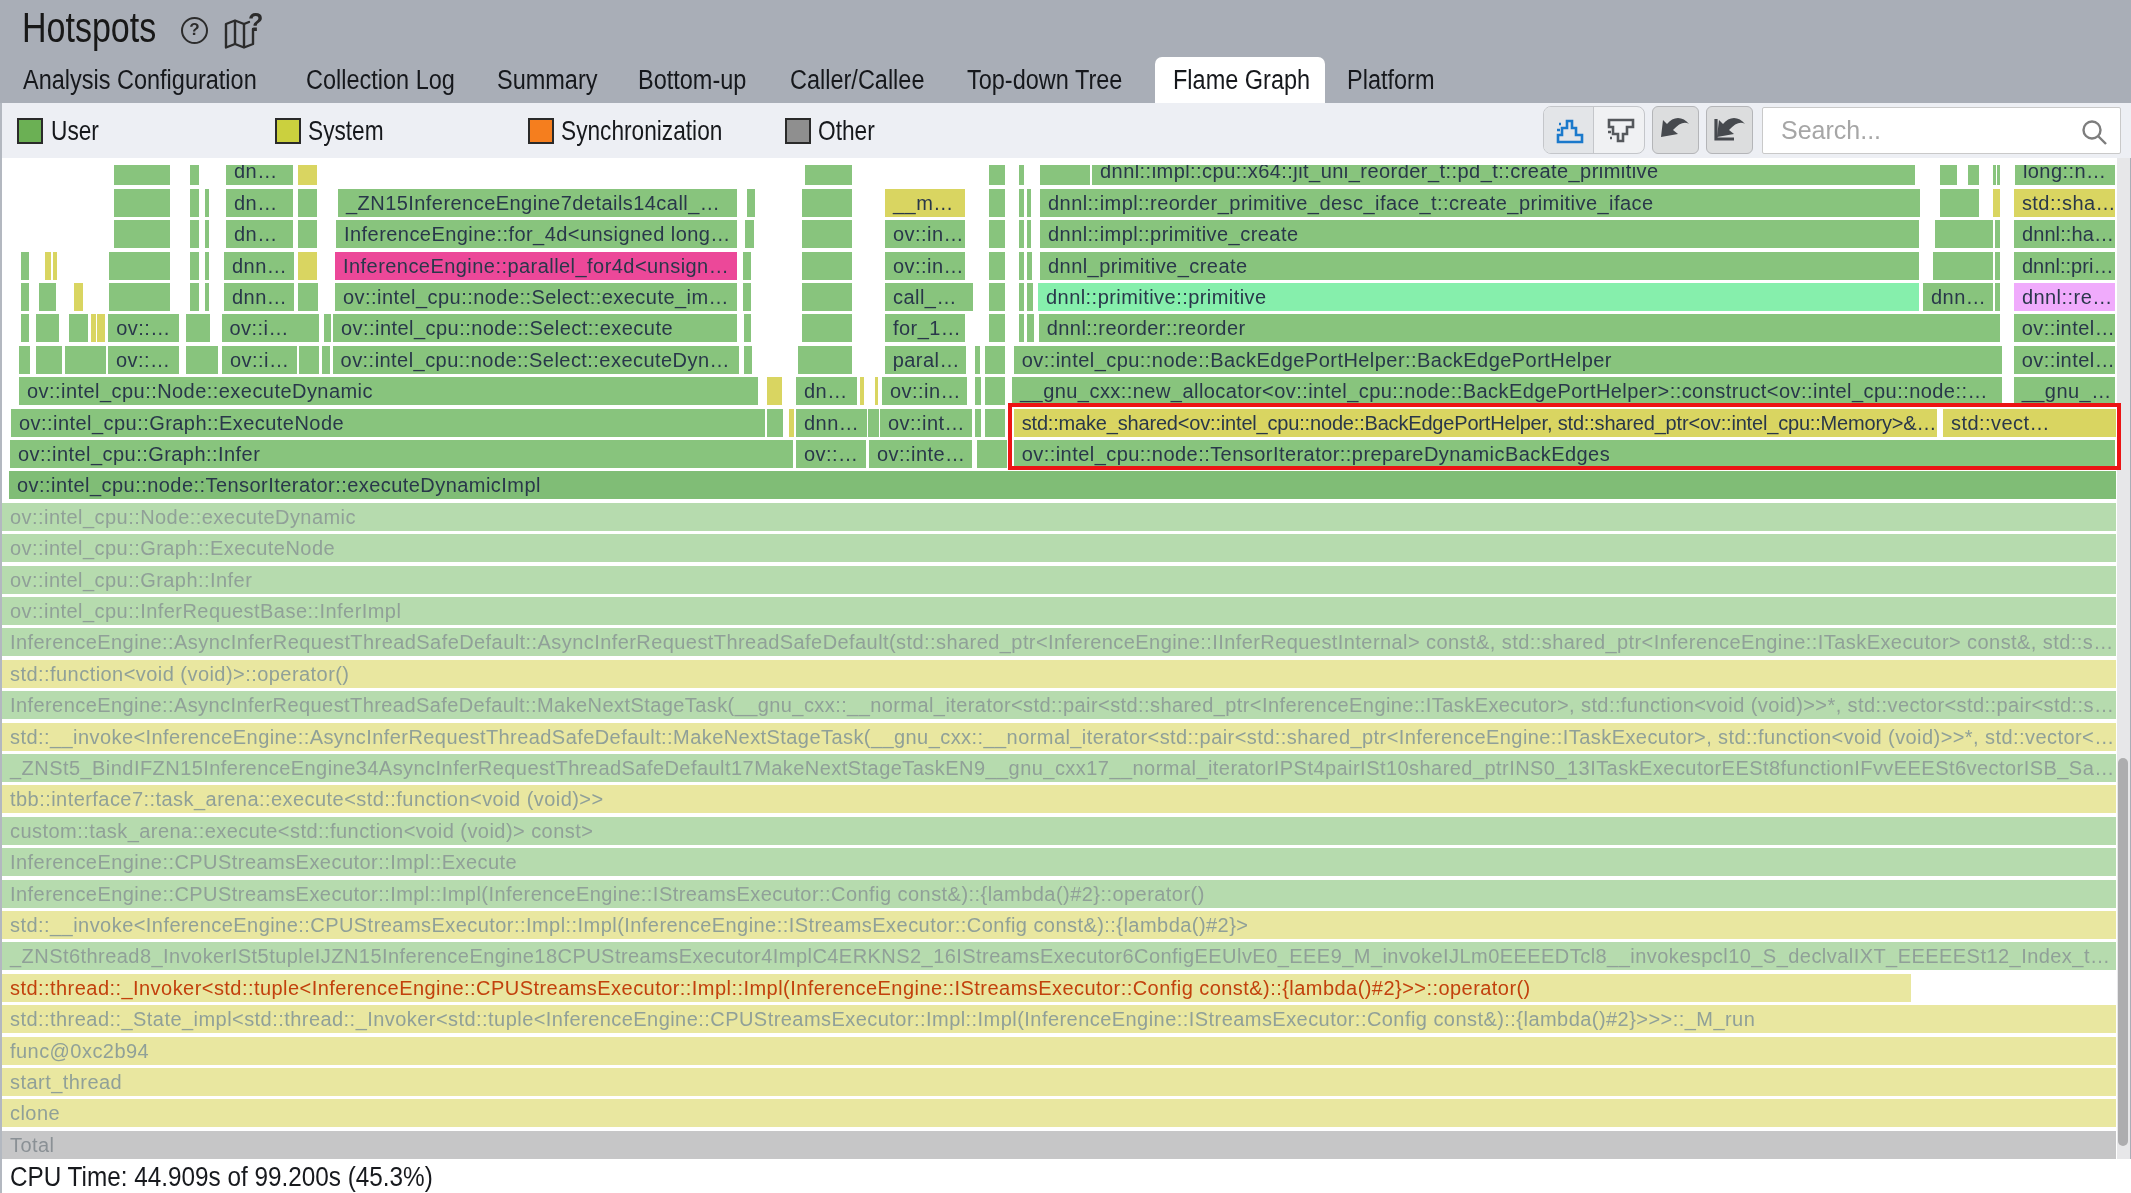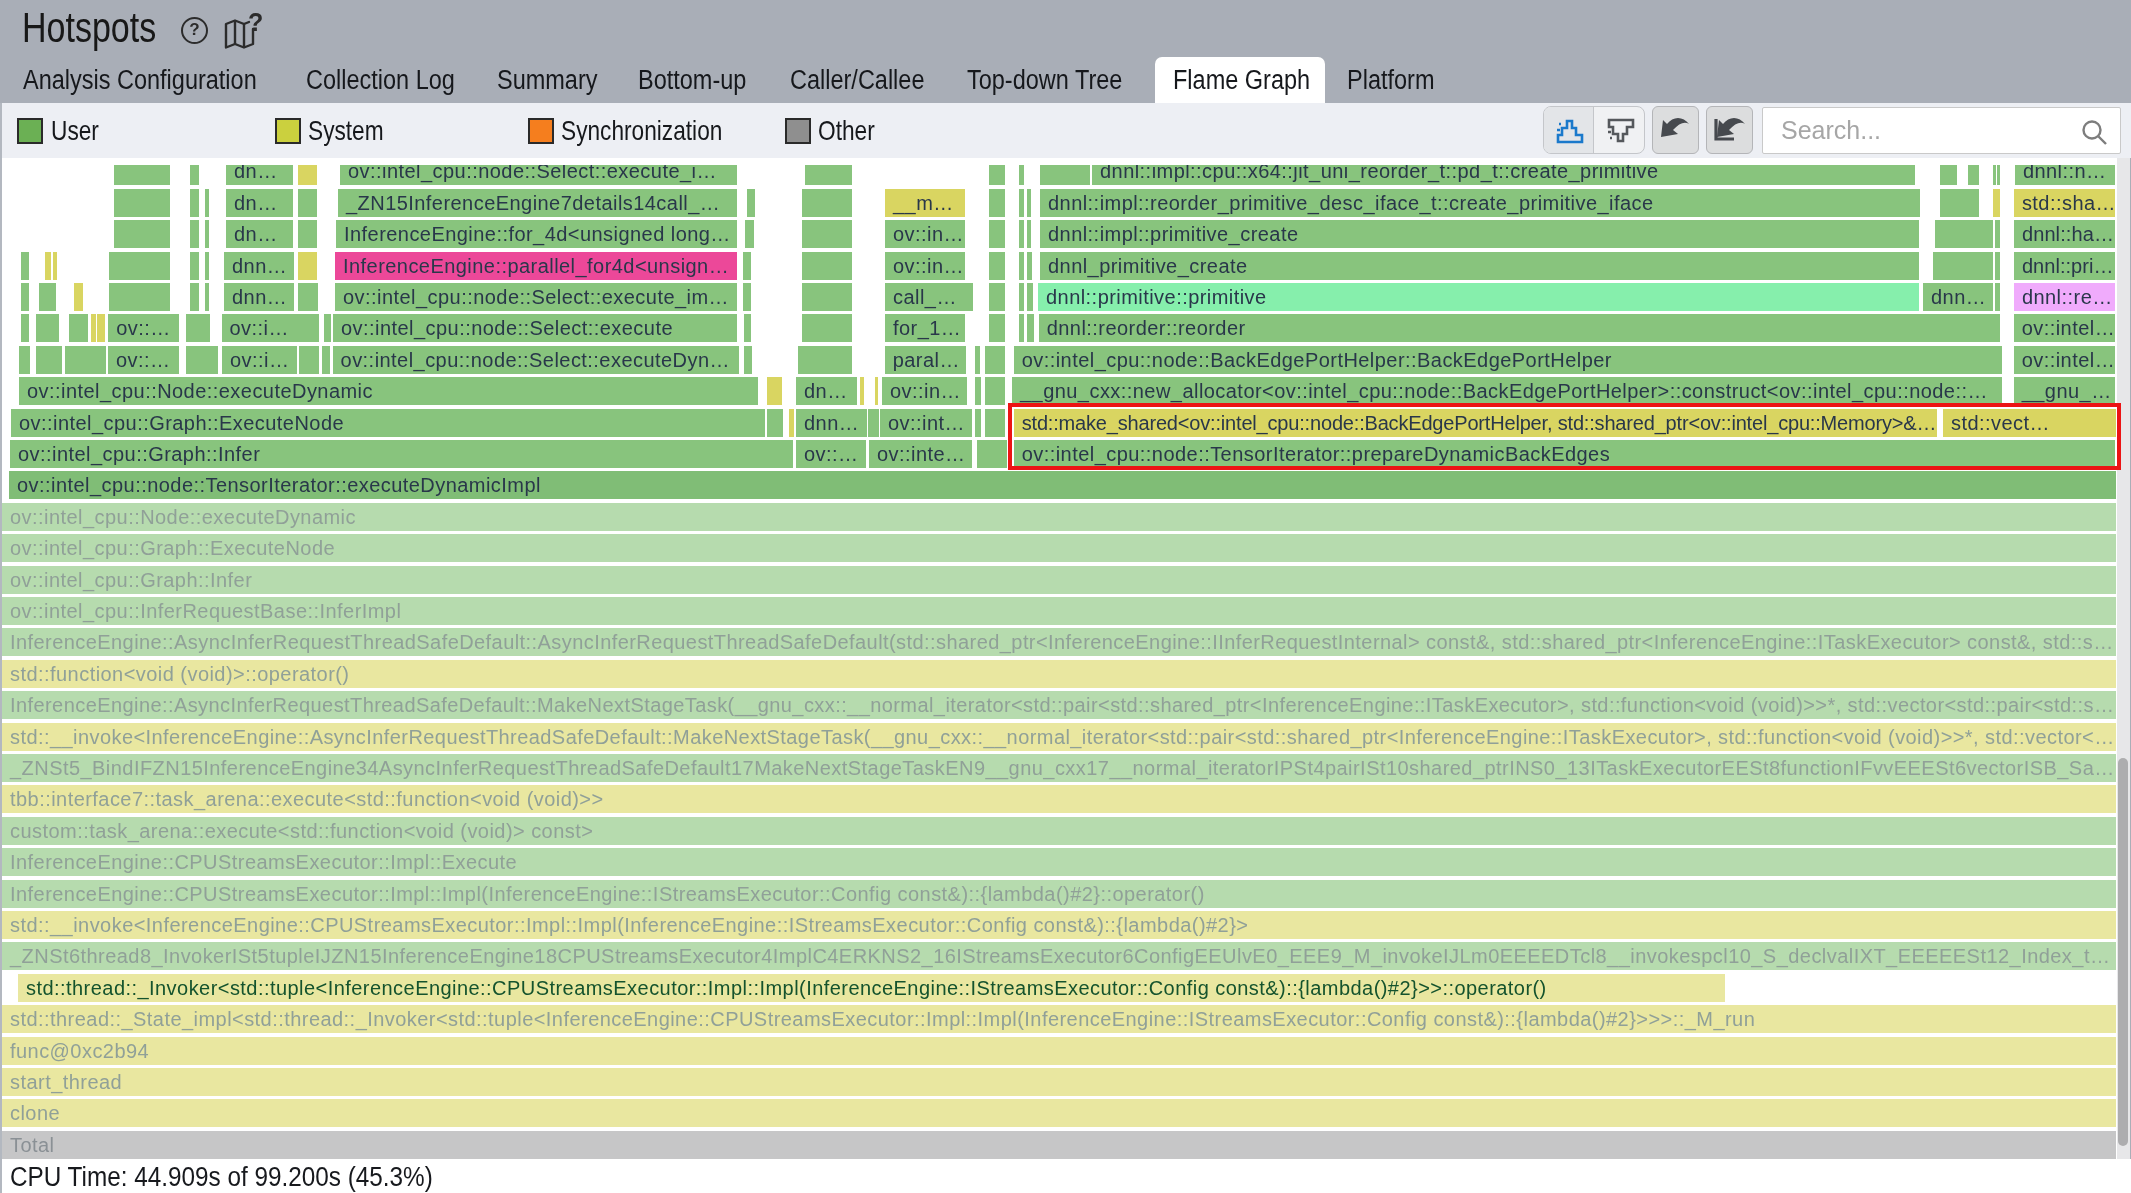--- a/index.html
+++ b/index.html
@@ -106,31 +106,30 @@
   </div>
 </div>
 
 <div class="flame-panel">
   <div class="flame-viewport" id="flameviewport">
       <div class="frow" style="top: -7.2px;">
         <div class="fbar" style="left: 112px; width: 56px; background: rgb(136, 196, 125);"></div>
         <div class="fbar nopad" style="left: 188px; width: 9px; background: rgb(136, 196, 125);"></div>
         <div class="fbar" style="left: 224px; width: 67px; background: rgb(136, 196, 125);">dn…</div>
         <div class="fbar nopad" style="left: 296px; width: 19px; background: rgb(217, 213, 97);"></div>
-        <div class="fbar" style="left: 338px; width: 397px; background: rgb(136, 196, 125);">ov::intel_cpu::node::Select::execute_i…</div>
         <div class="fbar" style="left: 803px; width: 47px; background: rgb(136, 196, 125);"></div>
         <div class="fbar nopad" style="left: 987px; width: 16px; background: rgb(136, 196, 125);"></div>
         <div class="fbar nopad" style="left: 1017px; width: 5px; background: rgb(136, 196, 125);"></div>
         <div class="fbar" style="left: 1038px; width: 50px; background: rgb(136, 196, 125);"></div>
         <div class="fbar" style="left: 1090px; width: 823px; background: rgb(136, 196, 125);">dnnl::impl::cpu::x64::jit_uni_reorder_t::pd_t::create_primitive</div>
         <div class="fbar nopad" style="left: 1937.6px; width: 17.1px; background: rgb(136, 196, 125);"></div>
         <div class="fbar nopad" style="left: 1966px; width: 10.8px; background: rgb(136, 196, 125);"></div>
         <div class="fbar nopad" style="left: 1991.4px; width: 2.6px; background: rgb(136, 196, 125);"></div>
         <div class="fbar nopad" style="left: 1995.2px; width: 2.5px; background: rgb(136, 196, 125);"></div>
-        <div class="fbar" style="left: 2012.9px; width: 100.6px; background: rgb(136, 196, 125);">dnnl::n…</div>
+        <div class="fbar" style="left: 2012.9px; width: 100.6px; background: rgb(136, 196, 125);">long::n…</div>
       </div>
       <div class="frow" style="top: 24.2px;">
         <div class="fbar" style="left: 112px; width: 56px; background: rgb(136, 196, 125);"></div>
         <div class="fbar nopad" style="left: 188px; width: 9px; background: rgb(136, 196, 125);"></div>
         <div class="fbar nopad" style="left: 203px; width: 4px; background: rgb(136, 196, 125);"></div>
         <div class="fbar" style="left: 224px; width: 67px; background: rgb(136, 196, 125);">dn…</div>
         <div class="fbar nopad" style="left: 296px; width: 19px; background: rgb(136, 196, 125);"></div>
         <div class="fbar" style="left: 336px; width: 399px; background: rgb(136, 196, 125);">_ZN15InferenceEngine7details14call_…</div>
         <div class="fbar nopad" style="left: 745px; width: 8px; background: rgb(136, 196, 125);"></div>
         <div class="fbar" style="left: 800px; width: 50px; background: rgb(136, 196, 125);"></div>
@@ -315,21 +314,21 @@
       <div class="frow" style="top: 715px;">
         <div class="fbar" style="left: 0px; width: 2113.5px; background: rgb(182, 219, 174); color: rgb(144, 160, 152);">InferenceEngine::CPUStreamsExecutor::Impl::Impl(InferenceEngine::IStreamsExecutor::Config const&amp;)::{lambda()#2}::operator()</div>
       </div>
       <div class="frow" style="top: 746.4px;">
         <div class="fbar" style="left: 0px; width: 2113.5px; background: rgb(233, 231, 160); color: rgb(144, 160, 152);">std::__invoke&lt;InferenceEngine::CPUStreamsExecutor::Impl::Impl(InferenceEngine::IStreamsExecutor::Config const&amp;)::{lambda()#2}&gt;</div>
       </div>
       <div class="frow" style="top: 777.8px;">
         <div class="fbar" style="left: 0px; width: 2113.5px; background: rgb(182, 219, 174); color: rgb(144, 160, 152);">_ZNSt6thread8_InvokerISt5tupleIJZN15InferenceEngine18CPUStreamsExecutor4ImplC4ERKNS2_16IStreamsExecutor6ConfigEEUlvE0_EEE9_M_invokeIJLm0EEEEDTcl8__invokespcl10_S_declvalIXT_EEEEESt12_Index_t…</div>
       </div>
       <div class="frow" style="top: 809.2px;">
-        <div class="fbar" style="left: 16px; width: 1707px; background: rgb(233, 231, 160); color: #14532d;">std::thread::_Invoker&lt;std::tuple&lt;InferenceEngine::CPUStreamsExecutor::Impl::Impl(InferenceEngine::IStreamsExecutor::Config const&amp;)::{lambda()#2}&gt;&gt;::operator()</div>
+        <div class="fbar" style="left: 0px; width: 1909px; background: rgb(233, 231, 160); color: #c2410c;">std::thread::_Invoker&lt;std::tuple&lt;InferenceEngine::CPUStreamsExecutor::Impl::Impl(InferenceEngine::IStreamsExecutor::Config const&amp;)::{lambda()#2}&gt;&gt;::operator()</div>
       </div>
       <div class="frow" style="top: 840.6px;">
         <div class="fbar" style="left: 0px; width: 2113.5px; background: rgb(233, 231, 160); color: rgb(144, 160, 152);">std::thread::_State_impl&lt;std::thread::_Invoker&lt;std::tuple&lt;InferenceEngine::CPUStreamsExecutor::Impl::Impl(InferenceEngine::IStreamsExecutor::Config const&amp;)::{lambda()#2}&gt;&gt;&gt;::_M_run</div>
       </div>
       <div class="frow" style="top: 872px;">
         <div class="fbar" style="left: 0px; width: 2113.5px; background: rgb(233, 231, 160); color: rgb(144, 160, 152);">func@0xc2b94</div>
       </div>
       <div class="frow" style="top: 903.4px;">
         <div class="fbar" style="left: 0px; width: 2113.5px; background: rgb(233, 231, 160); color: rgb(144, 160, 152);">start_thread</div>
       </div>

